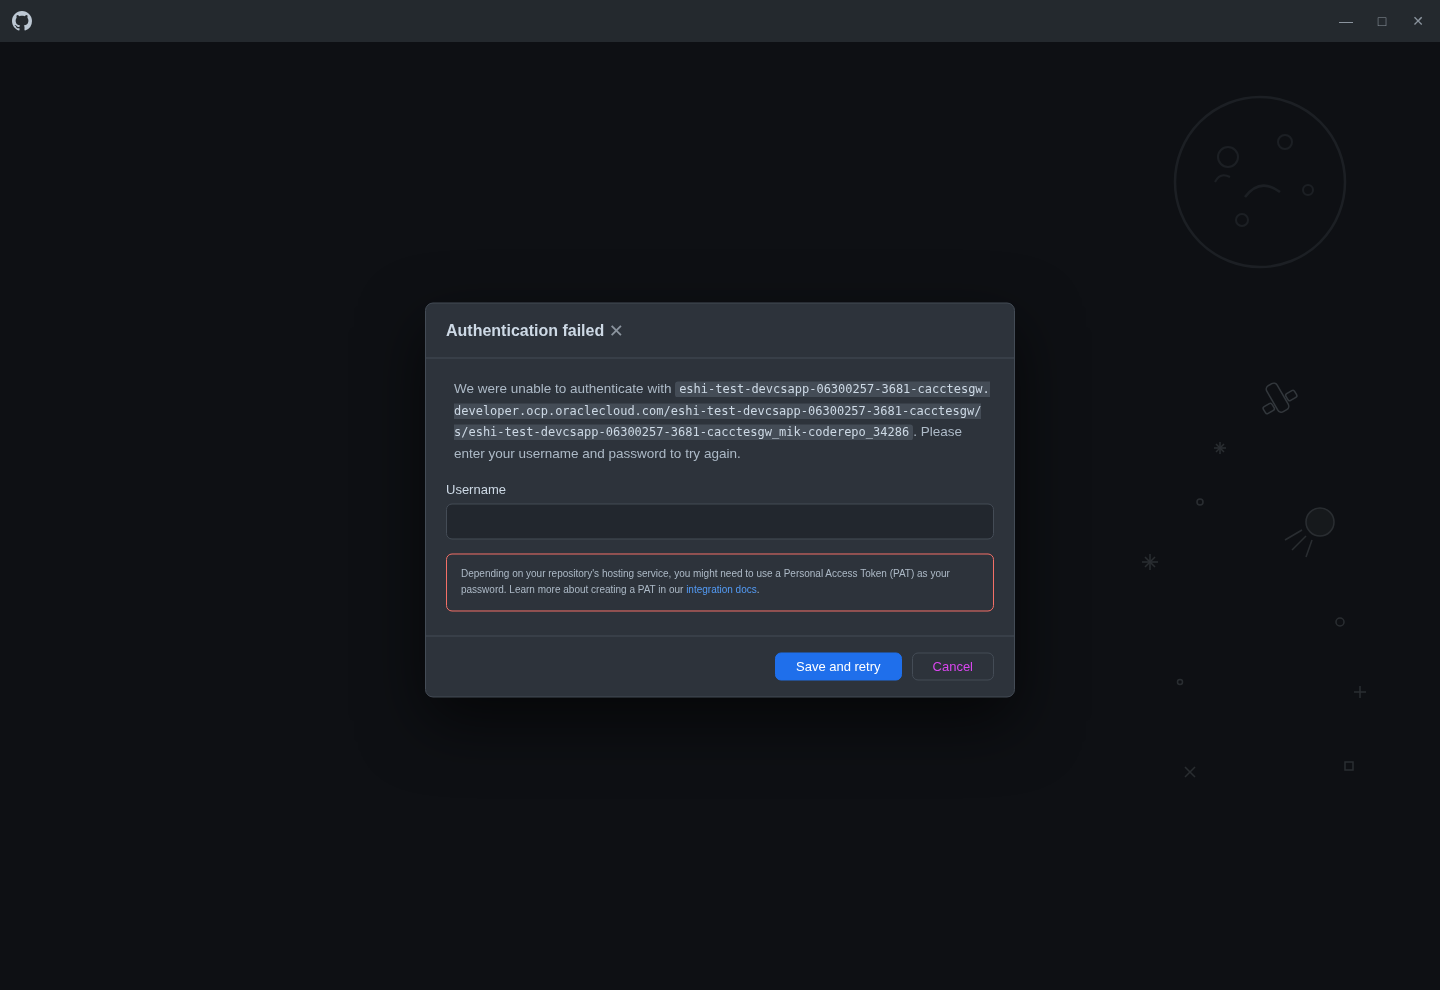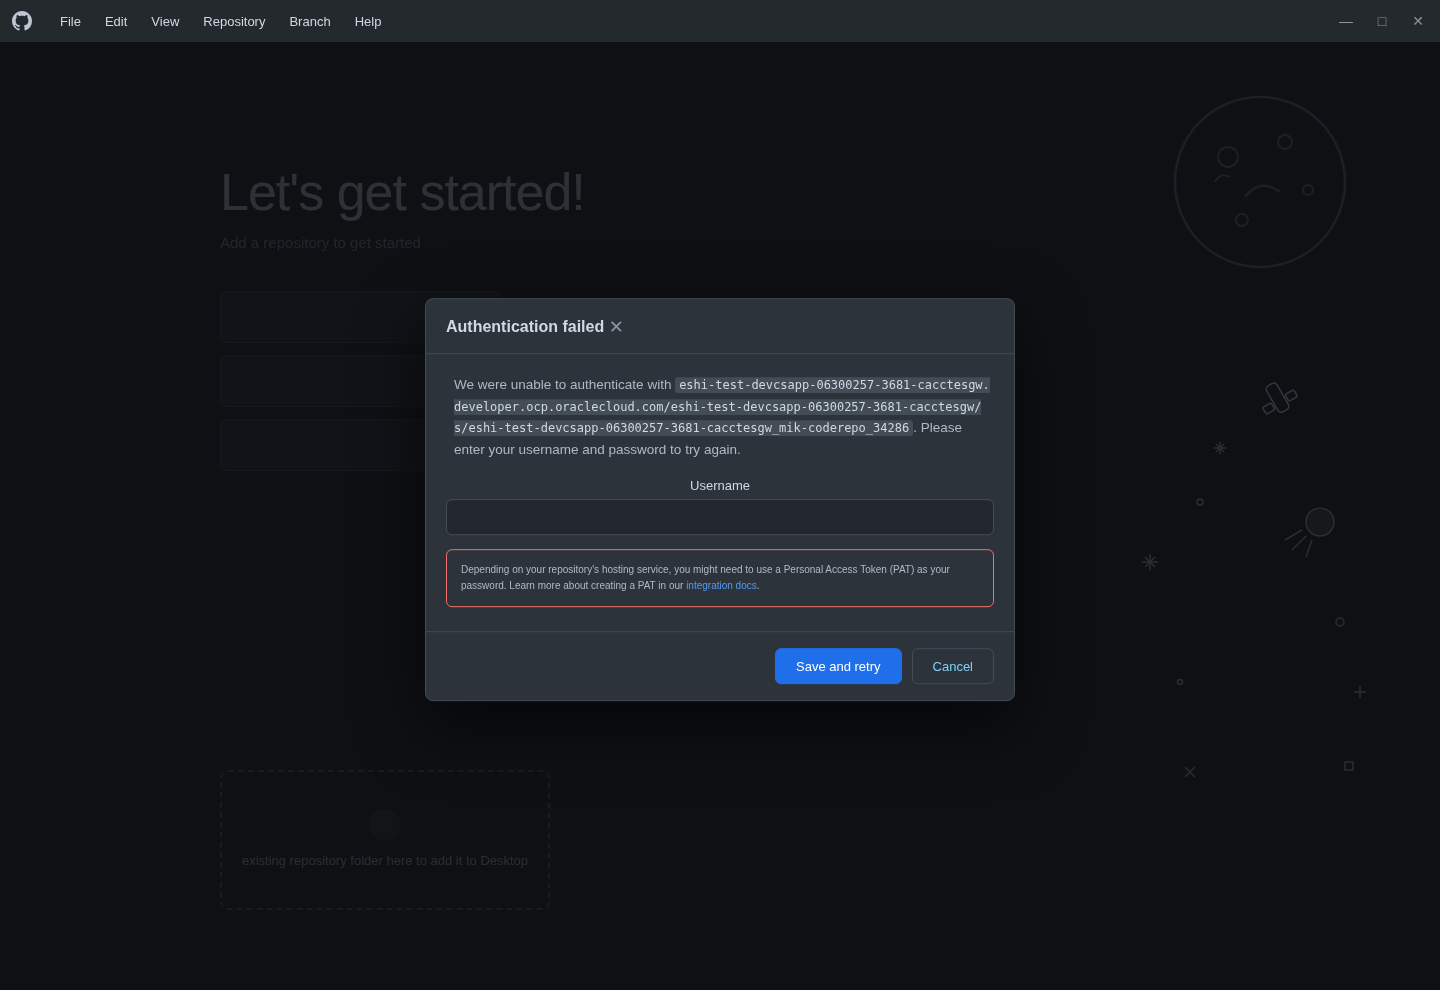--- a/index.html
+++ b/index.html
@@ -214,21 +214,20 @@
     }
     .form-group {
       margin-bottom: 14px;
     }
     .form-label {
       display: block;
       font-size: 13px;
       color: #cdd9e5;
       margin-bottom: 6px;
       font-weight: 500;
-      text-align: center;
     }
     .form-input {
       width: 100%;
       height: 36px;
       background: #22272e;
       border: 1px solid #444c56;
       border-radius: 6px;
       color: #cdd9e5;
       font-size: 13px;
       padding: 0 10px;
@@ -266,56 +265,48 @@
 
     .modal-footer {
       display: flex;
       align-items: center;
       justify-content: flex-end;
       gap: 10px;
       padding: 16px 20px;
       border-top: 1px solid #444c56;
     }
     .btn {
-      height: 36px;
+      height: 28px;
       padding: 0 20px;
       border-radius: 6px;
       font-size: 13px;
       font-weight: 500;
       cursor: pointer;
       border: 1px solid transparent;
       display: flex;
       align-items: center;
     }
     .btn-primary {
       background: #1f6feb;
       color: #fff;
       border-color: #1f6feb;
     }
     .btn-secondary {
       background: #2d333b;
-      color: #7dd3fc;
+      color: #d946ef;
       border-color: #444c56;
     }
   </style>
 </head>
 <body>
 
 <div class="titlebar">
   <svg class="titlebar-logo" viewBox="0 0 16 16" fill="#cdd9e5">
     <path fill-rule="evenodd" d="M8 0C3.58 0 0 3.58 0 8c0 3.54 2.29 6.53 5.47 7.59.4.07.55-.17.55-.38 0-.19-.01-.82-.01-1.49-2.01.37-2.53-.49-2.69-.94-.09-.23-.48-.94-.82-1.13-.28-.15-.68-.52-.01-.53.63-.01 1.08.58 1.23.82.72 1.21 1.87.87 2.33.66.07-.52.28-.87.51-1.07-1.78-.2-3.64-.89-3.64-3.95 0-.87.31-1.59.82-2.15-.08-.2-.36-1.02.08-2.12 0 0 .67-.21 2.2.82.64-.18 1.32-.27 2-.27.68 0 1.36.09 2 .27 1.53-1.04 2.2-.82 2.2-.82.44 1.1.16 1.92.08 2.12.51.56.82 1.27.82 2.15 0 3.07-1.87 3.75-3.65 3.95.29.25.54.73.54 1.48 0 1.07-.01 1.93-.01 2.2 0 .21.15.46.55.38A8.013 8.013 0 0016 8c0-4.42-3.58-8-8-8z"></path>
   </svg>
-  <div class="titlebar-menu">
-    <span class="titlebar-menu-item">File</span>
-    <span class="titlebar-menu-item">Edit</span>
-    <span class="titlebar-menu-item">View</span>
-    <span class="titlebar-menu-item">Repository</span>
-    <span class="titlebar-menu-item">Branch</span>
-    <span class="titlebar-menu-item">Help</span>
-  </div>
   <div class="titlebar-controls">
     <span class="titlebar-control">—</span>
     <span class="titlebar-control">□</span>
     <span class="titlebar-control">✕</span>
   </div>
 </div>
 
 <div class="main-bg">
 
   <div class="illustration">
@@ -370,34 +361,21 @@
 
       <g stroke="#8b949e" stroke-width="1.5" transform="translate(70,430)">
         <line x1="-5" y1="-5" x2="5" y2="5"></line>
         <line x1="5" y1="-5" x2="-5" y2="5"></line>
       </g>
 
       <rect x="225" y="420" width="8" height="8" stroke="#8b949e" stroke-width="1.5" fill="none"></rect>
     </svg>
   </div>
 
-  <div class="bg-content">
-    <div class="bg-title">Let's get started!</div>
-    <div class="bg-subtitle">Add a repository to get started</div>
-    <div class="bg-panels">
-      <div class="bg-panel"></div>
-      <div class="bg-panel"></div>
-      <div class="bg-panel"></div>
-    </div>
-  </div>
-
-  <div class="drop-zone">
-    <div class="drop-zone-icon"></div>
-    <div class="drop-zone-text">existing repository folder here to add it to Desktop</div>
-  </div>
+
 
   <div class="overlay"></div>
 
   <div class="modal">
     <div class="modal-header">
       <span class="modal-title">Authentication failed</span>
       <span class="modal-close">✕</span>
     </div>
     <div class="modal-body">
       <div class="modal-message">

